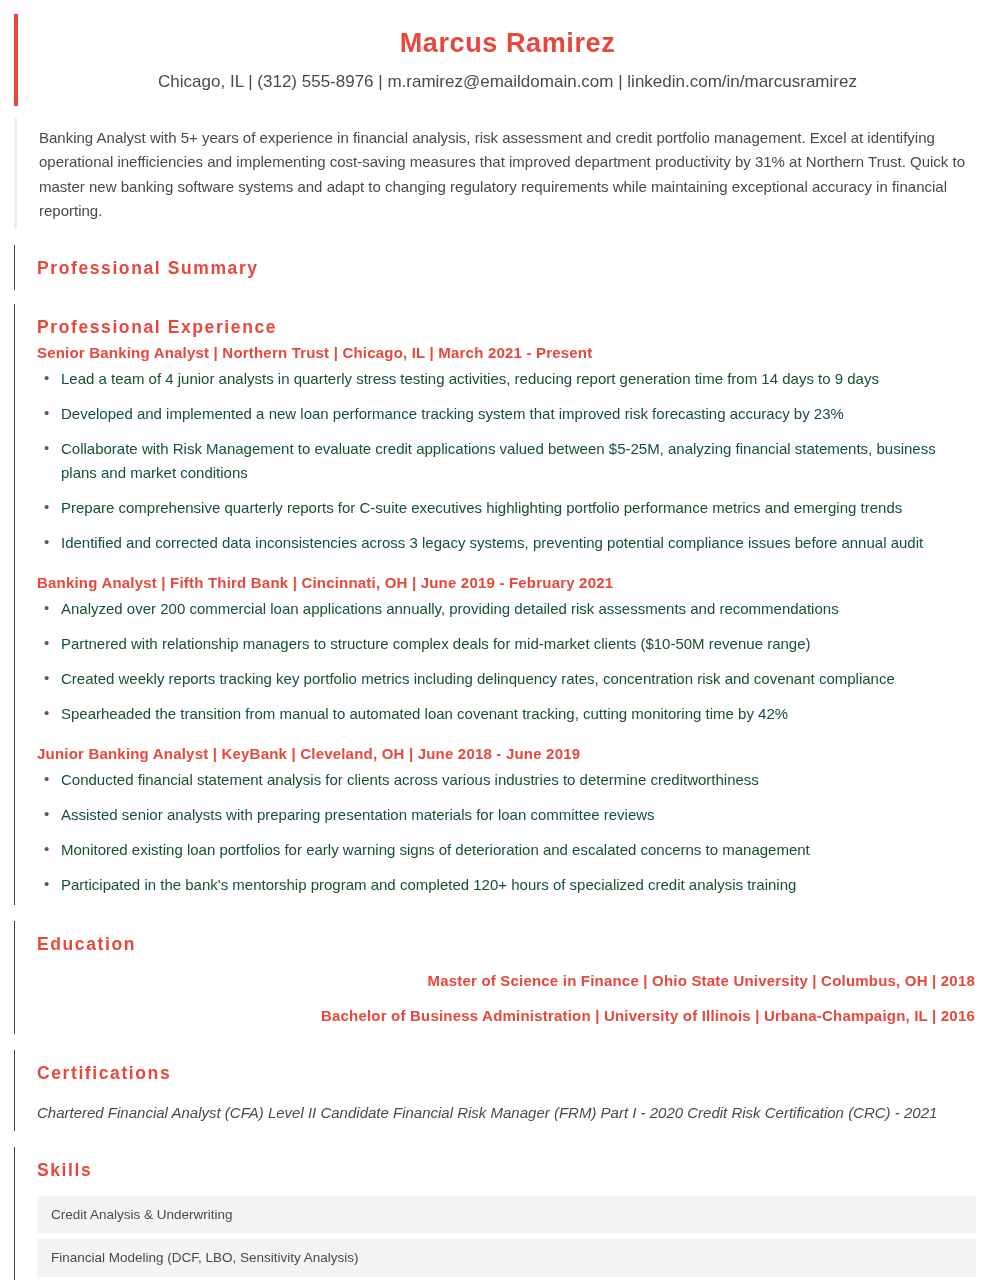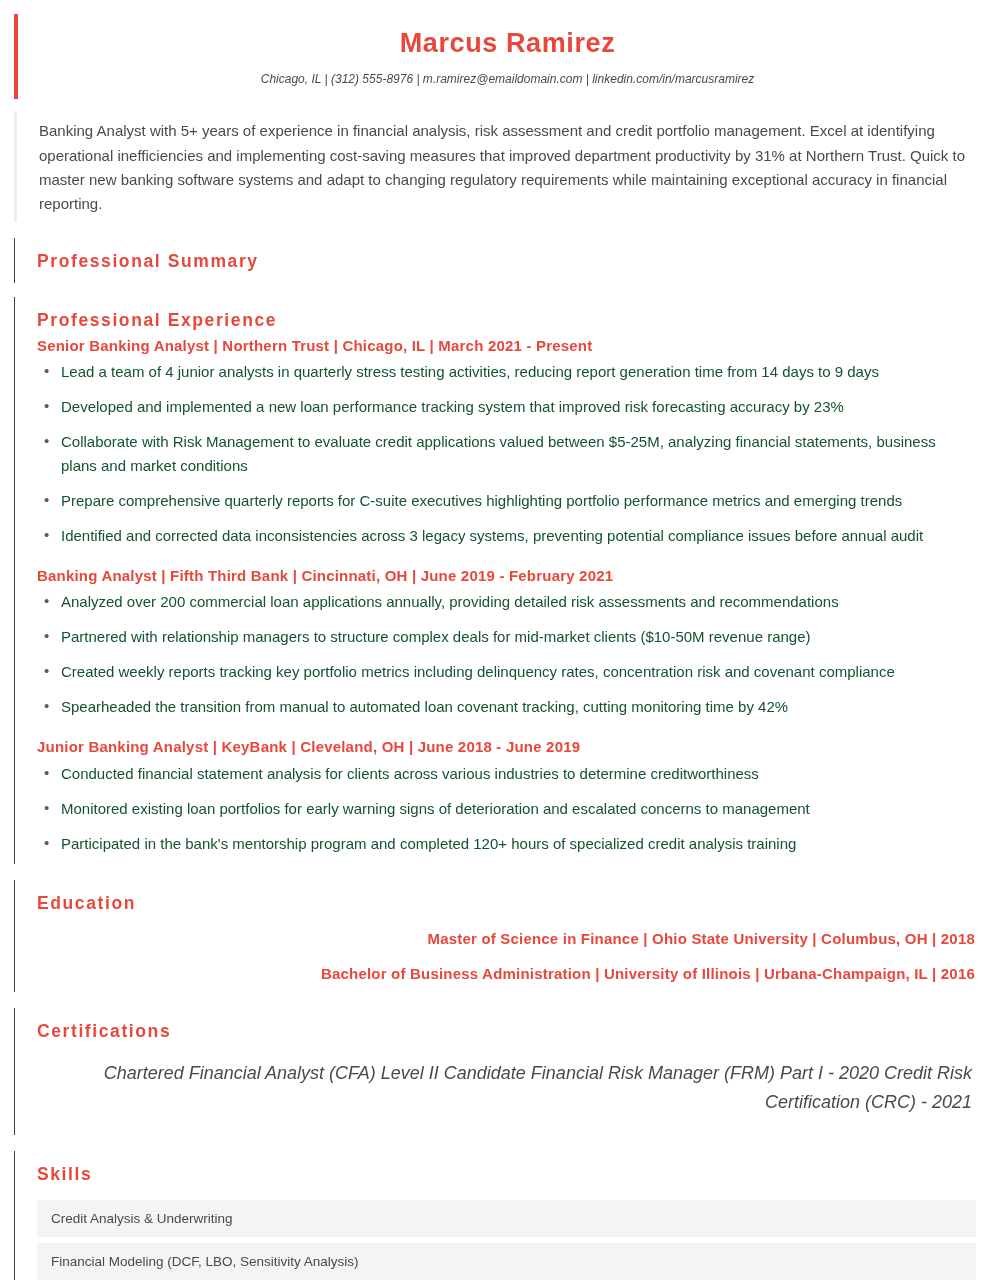--- a/index.html
+++ b/index.html
@@ -29,25 +29,24 @@
   }
   .full-name {
     font-size: 27px;
     font-weight: bold;
     color: #E8483C;
     letter-spacing: 0.6px;
     line-height: 1.15;
     margin: 0 0 12px 0;
   }
   .contact-line {
-    font-size: 12px;
+    font-size: 17px;
     color: #4a4a4a;
     line-height: 1.35;
     margin: 8px;
-    font-style: italic;
   }
 
   
   .summary-block {
     border-left: 3px solid #eeeeee;
     padding: 8px 0 6px 22px;
     margin-top: 12px;
   }
   .summary-text {
     font-size: 15px;
@@ -115,27 +114,26 @@
     letter-spacing: 0.2px;
     line-height: 1.4;
     margin: 0 0 14px 0;
     text-align: right;
   }
   .edu-line.first { margin-top: 14px; }
   .edu-line:last-child { margin-bottom: 2px; }
 
   
   .cert-text {
-    font-size: 18px;
+    font-size: 15px;
     font-style: italic;
     color: #4a4a4a;
     line-height: 1.6;
-    margin: 16px 0 12px 0;
+    margin: 16px 0 0 0;
     max-width: 935px;
-    text-align: right;
   }
 
   
   .skills-list {
     margin: 14px 0 0 0;
     padding: 0;
     list-style: none;
   }
   .skill-row {
     background: #f4f4f4;
@@ -186,20 +184,21 @@
         <li>Partnered with relationship managers to structure complex deals for mid-market clients ($10-50M revenue range)</li>
         <li>Created weekly reports tracking key portfolio metrics including delinquency rates, concentration risk and covenant compliance</li>
         <li>Spearheaded the transition from manual to automated loan covenant tracking, cutting monitoring time by 42%</li>
       </ul>
     </div>
 
     <div>
       <h3 class="job-title">Junior Banking Analyst | KeyBank | Cleveland, OH | June 2018 - June 2019</h3>
       <ul class="bullets">
         <li>Conducted financial statement analysis for clients across various industries to determine creditworthiness</li>
+        <li>Assisted senior analysts with preparing presentation materials for loan committee reviews</li>
         <li>Monitored existing loan portfolios for early warning signs of deterioration and escalated concerns to management</li>
         <li>Participated in the bank's mentorship program and completed 120+ hours of specialized credit analysis training</li>
       </ul>
     </div>
   </div>
 
   <div class="section">
     <h2 class="section-heading">Education</h2>
     <p class="edu-line first">Master of Science in Finance | Ohio State University | Columbus, OH | 2018</p>
     <p class="edu-line">Bachelor of Business Administration | University of Illinois | Urbana-Champaign, IL | 2016</p>

